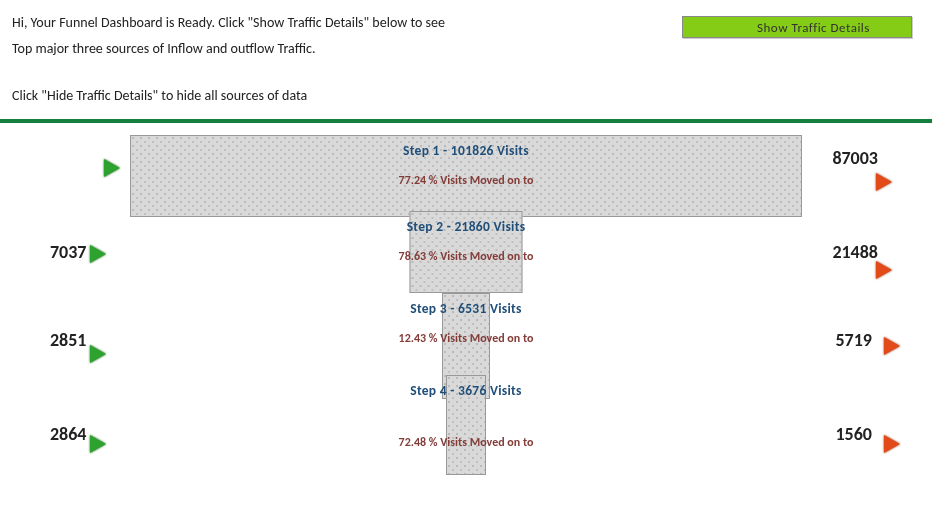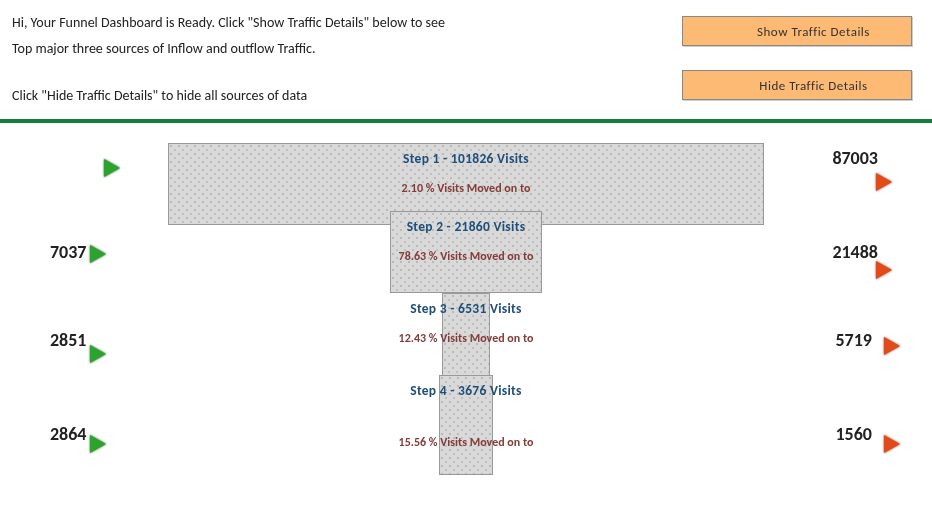--- a/index.html
+++ b/index.html
@@ -16,22 +16,22 @@
     display: flex;
     padding: 12px 20px 8px 12px;
     border-bottom: 4px solid #15803d;
   }
   .intro { flex: 1; line-height: 1.6; color: #222; }
   .intro p { margin: 0 0 4px 0; }
   .intro .gap { height: 20px; }
   .buttons { width: 260px; display: flex; flex-direction: column; gap: 24px; align-items: flex-end; padding-top: 4px;}
   .btn {
     width: 230px;
-    height: 30px;
-    background: #fdba74;
+    height: 22px;
+    background: #84cc16;
     border: 1px solid #888;
     box-shadow: 1px 1px 0 rgba(0,0,0,.2);
     font: inherit;
     font-size: 13px;
     letter-spacing: 0.5px;
     color: #333;
     cursor: pointer;
     text-align: center;
     padding-left: 39px;
   }
@@ -93,44 +93,43 @@
 
 <div class="header">
   <div class="intro">
     <p>Hi, Your Funnel Dashboard is Ready. Click "Show Traffic Details" below to see</p>
     <p>Top major three sources of Inflow and outflow Traffic.</p>
     <div class="gap"></div>
     <p>Click "Hide Traffic Details" to hide all sources of data</p>
   </div>
   <div class="buttons">
     <button class="btn">Show Traffic Details</button>
-    <button class="btn">Hide Traffic Details</button>
   </div>
 </div>
 
 <div class="funnel-area">
 
-  <div class="step" style="top:20px; width:596px; height:82px;">
+  <div class="step" style="top:12px; width:672px; height:82px;">
     <div class="step-title">Step 1 - 101826   Visits</div>
-    <div class="step-sub">2.10 %   Visits Moved  on to</div>
+    <div class="step-sub">77.24 %   Visits Moved  on to</div>
   </div>
 
-  <div class="step" style="top:88px; width:152px; height:82px;">
+  <div class="step" style="top:88px; width:113px; height:82px;">
     <div class="step-title">Step 2 - 21860   Visits</div>
     <div class="step-sub">78.63 %   Visits Moved  on to</div>
   </div>
 
   <div class="step" style="top:170px; width:48px; height:106px; overflow:visible;">
     <div class="step-title">Step 3 - 6531   Visits</div>
     <div class="step-sub">12.43 %   Visits Moved  on to</div>
   </div>
 
-  <div class="step" style="top:252px; width:54px; height:100px; overflow:visible;">
+  <div class="step" style="top:252px; width:40px; height:100px; overflow:visible;">
     <div class="step-title">Step 4 - 3676   Visits</div>
-    <div class="step-sub" style="margin-top:22px;">15.56 %   Visits Moved  on to</div>
+    <div class="step-sub" style="margin-top:22px;">72.48 %   Visits Moved  on to</div>
   </div>
 
   <span class="arrow-g" style="top:36px; left:104px;"></span>
   <span class="side-val" style="top:24px; right:54px;">87003</span>
   <span class="arrow-r" style="top:50px; right:40px;"></span>
 
   <span class="side-val" style="top:118px; left:50px;">7037</span>
   <span class="arrow-g" style="top:122px; left:90px;"></span>
   <span class="side-val" style="top:118px; right:54px;">21488</span>
   <span class="arrow-r" style="top:138px; right:40px;"></span>

